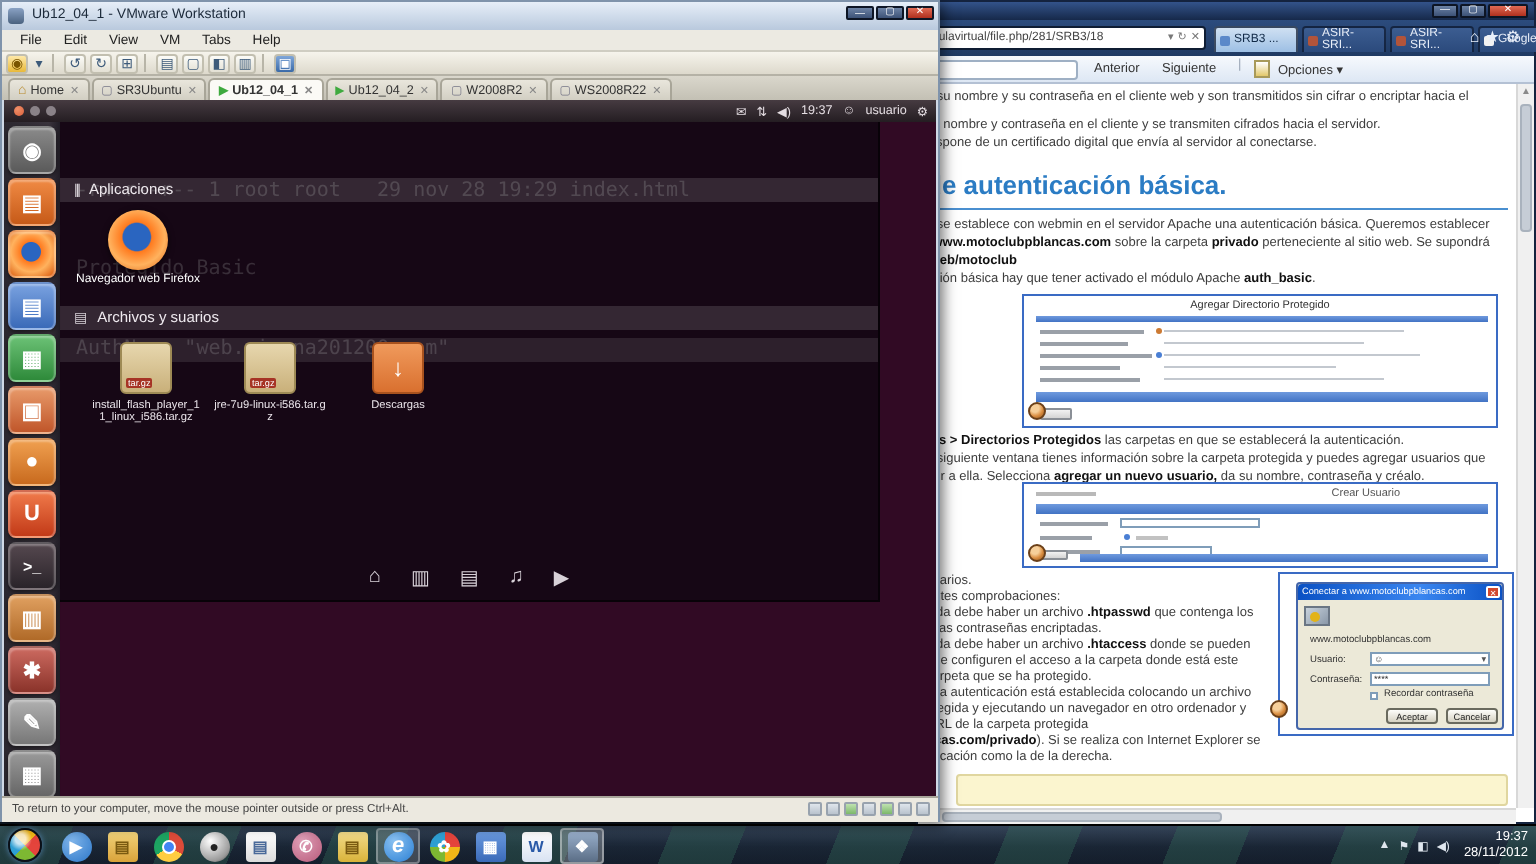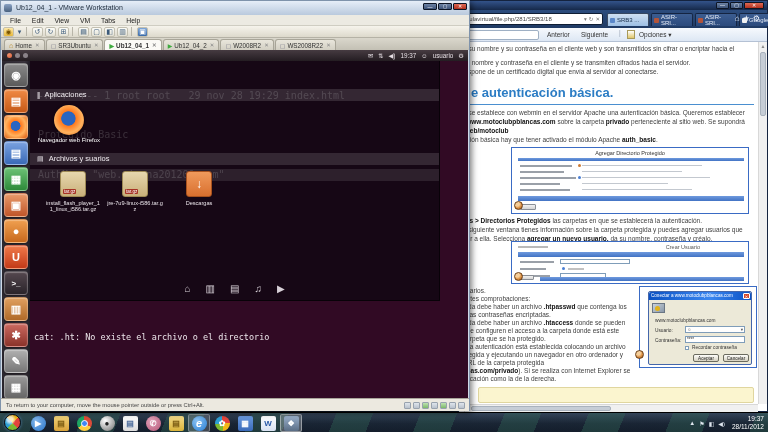--- a/index.html
+++ b/index.html
@@ -401,21 +401,20 @@
       
       
       
       
       
       
       
     </div>
 
     <div id="term-fg">
-      <div>cat: .ht: No existe el archivo o el directorio</div>
       
       
       
       
       
     </div>
 
     <div id="dash">
       <div class="dash-hdr" style="top:28px">
         <span class="hic" style="letter-spacing:-1px">|||</span><span>Aplicaciones</span>

